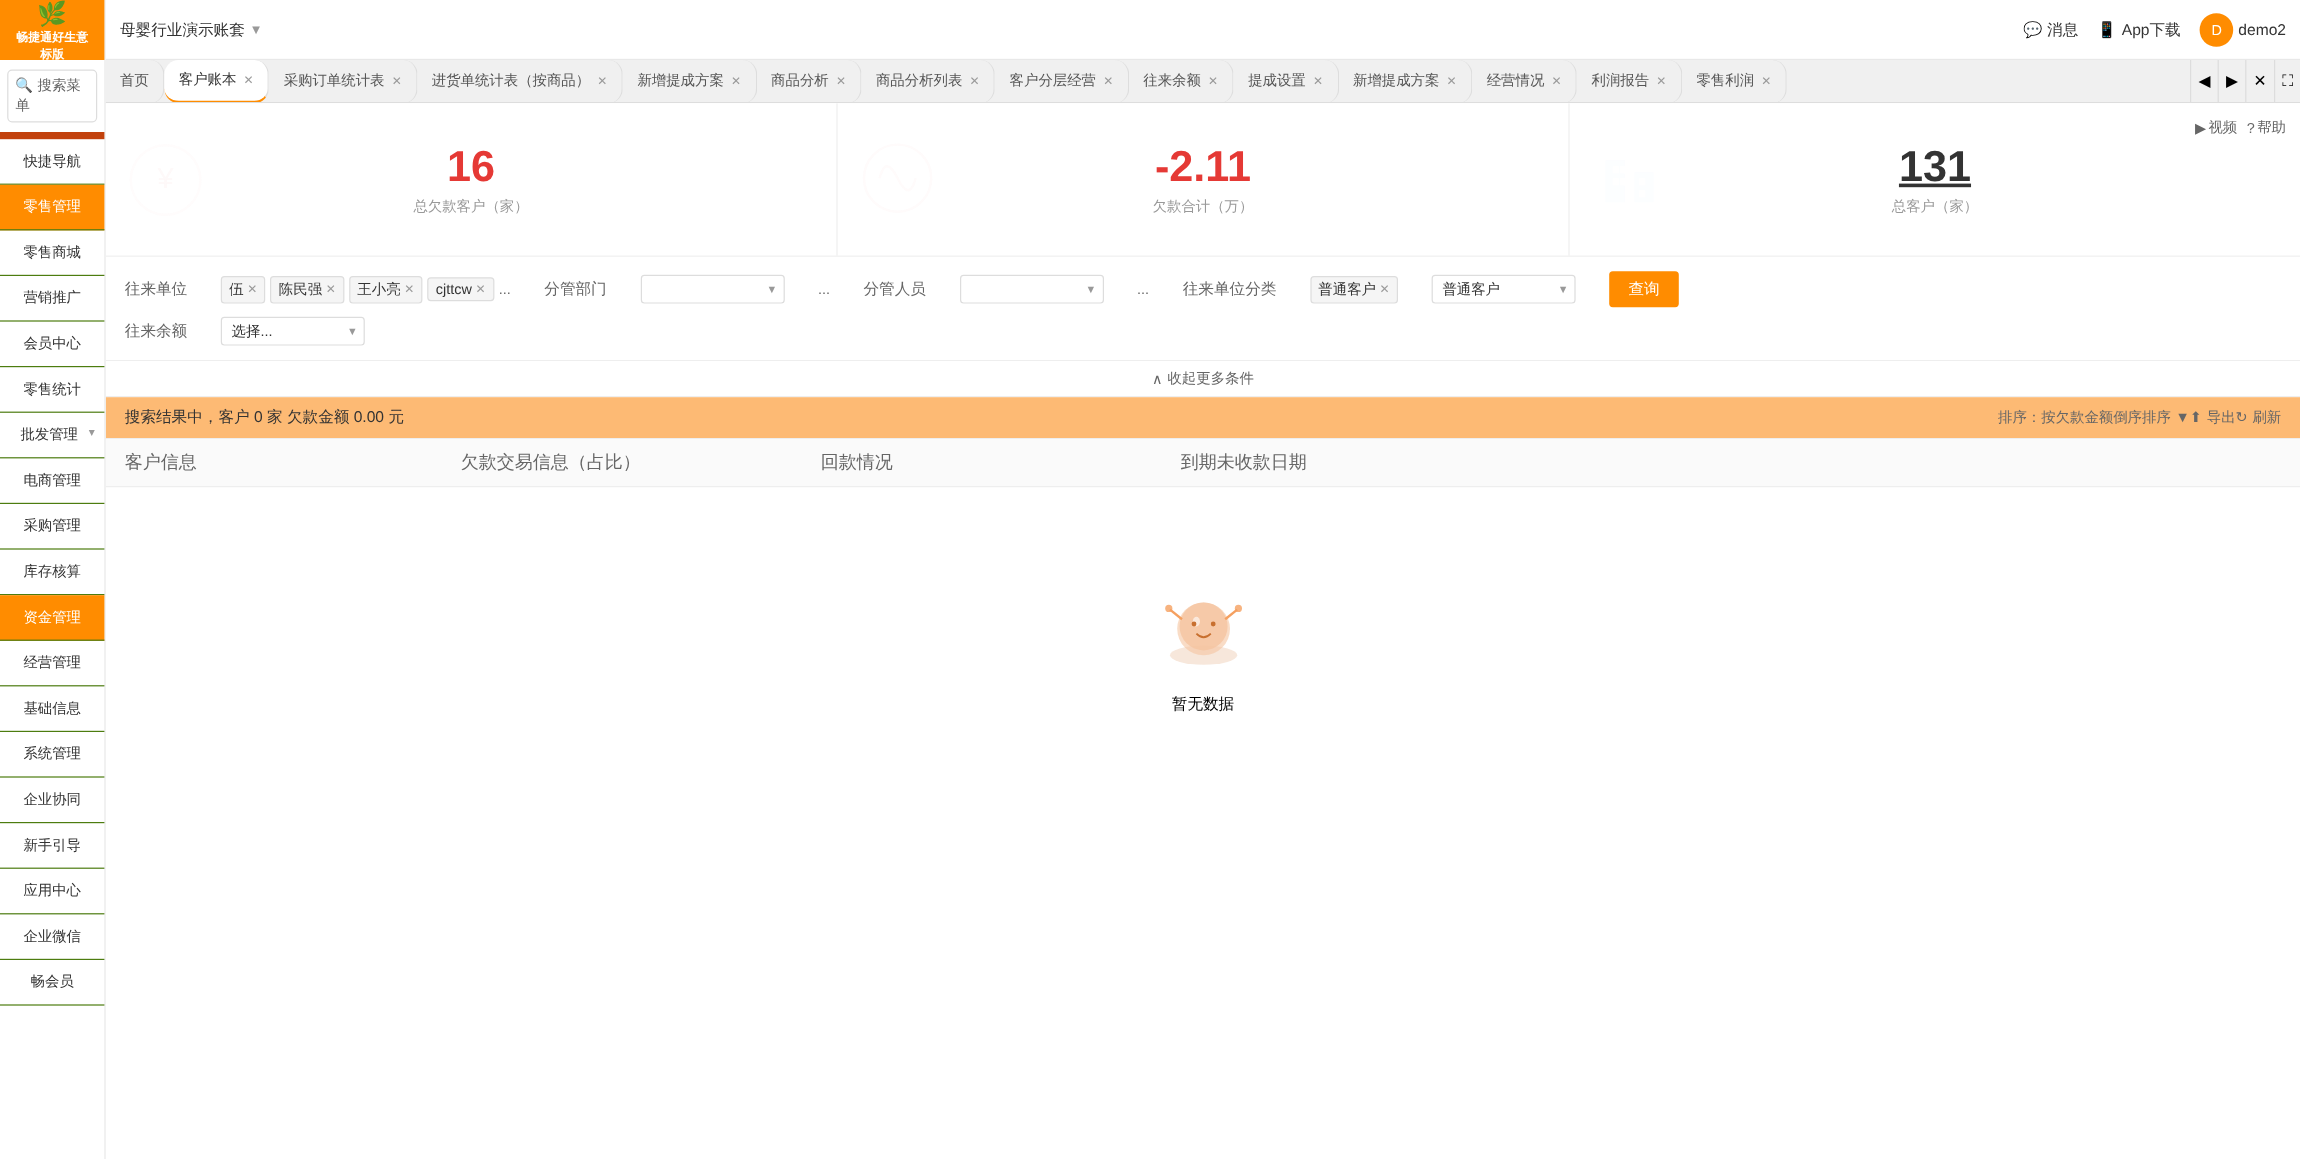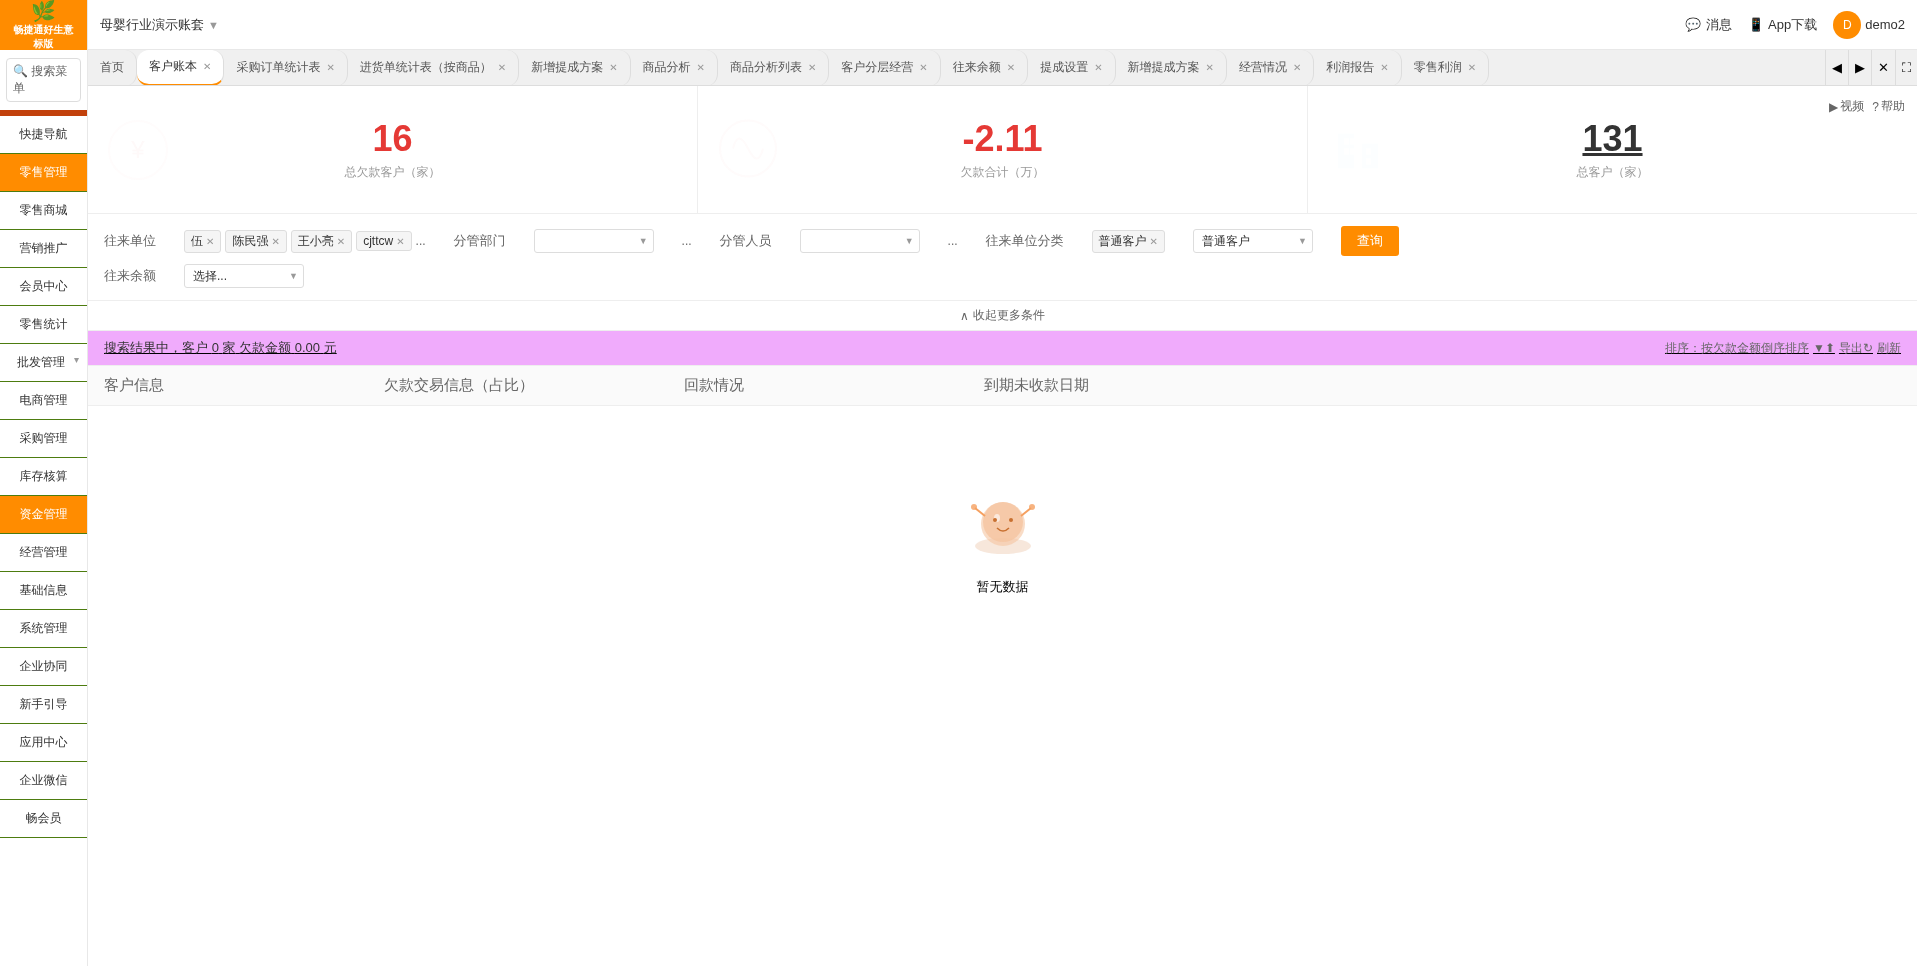--- a/index.html
+++ b/index.html
@@ -61,21 +61,21 @@
     .filter-tags { display: flex; align-items: center; gap: 4px; flex-wrap: wrap; }
     .filter-tag { display: flex; align-items: center; gap: 3px; background: #f5f5f5; border: 1px solid #ddd; border-radius: 3px; padding: 2px 6px; font-size: 12px; color: #333; }
     .filter-tag-close { color: #999; cursor: pointer; font-size: 10px; }
     .filter-more { color: #666; cursor: pointer; font-size: 12px; }
     .filter-select { border: 1px solid #ddd; border-radius: 3px; padding: 4px 24px 4px 8px; font-size: 12px; color: #333; background: #fff; cursor: pointer; min-width: 120px; position: relative; appearance: none; }
     .filter-select-wrapper { position: relative; display: inline-flex; align-items: center; }
     .filter-select-wrapper::after { content: '▼'; position: absolute; right: 6px; font-size: 9px; color: #999; pointer-events: none; }
     .collapse-btn { color: #666; font-size: 12px; cursor: pointer; display: flex; align-items: center; gap: 4px; }
 
     
-    .search-result-bar { display: flex; align-items: center; justify-content: space-between; padding: 8px 16px; background: #f0abfc; border-bottom: 1px solid #eee; text-decoration: underline; }
+    .search-result-bar { display: flex; align-items: center; justify-content: space-between; padding: 8px 16px; background: #fdba74; border-bottom: 1px solid #eee; }
     .search-result-info { font-size: 13px; color: #666; }
     .search-result-info span { color: #333; }
     .search-result-actions { display: flex; align-items: center; font-size: 12px; color: #666; }
     .sort-selector { display: flex; align-items: center; gap: 4px; cursor: pointer; }
     .action-btn { display: flex; align-items: center; gap: 4px; cursor: pointer; color: #666; }
 
     
     .table-wrap { background: #fff; }
     .table-header { display: grid; grid-template-columns: 280px 300px 300px 1fr; padding: 10px 16px; border-bottom: 1px solid #eee; background: #fafafa; }
     .table-header-cell { font-size: 15px; color: #666; font-weight: 500; font-family: Liberation Mono, monospace; }

